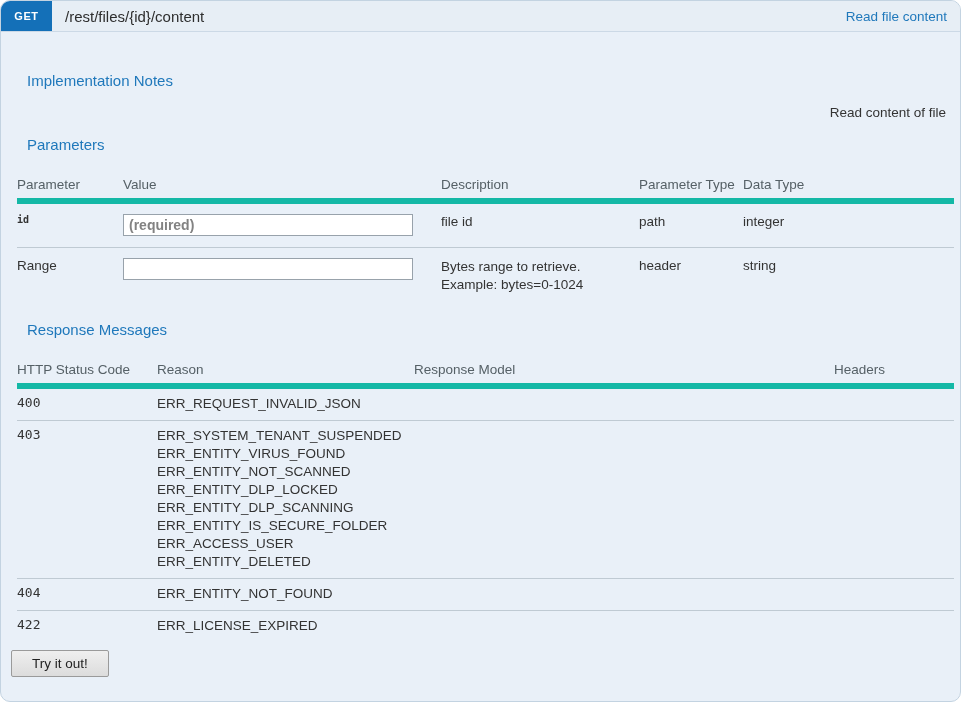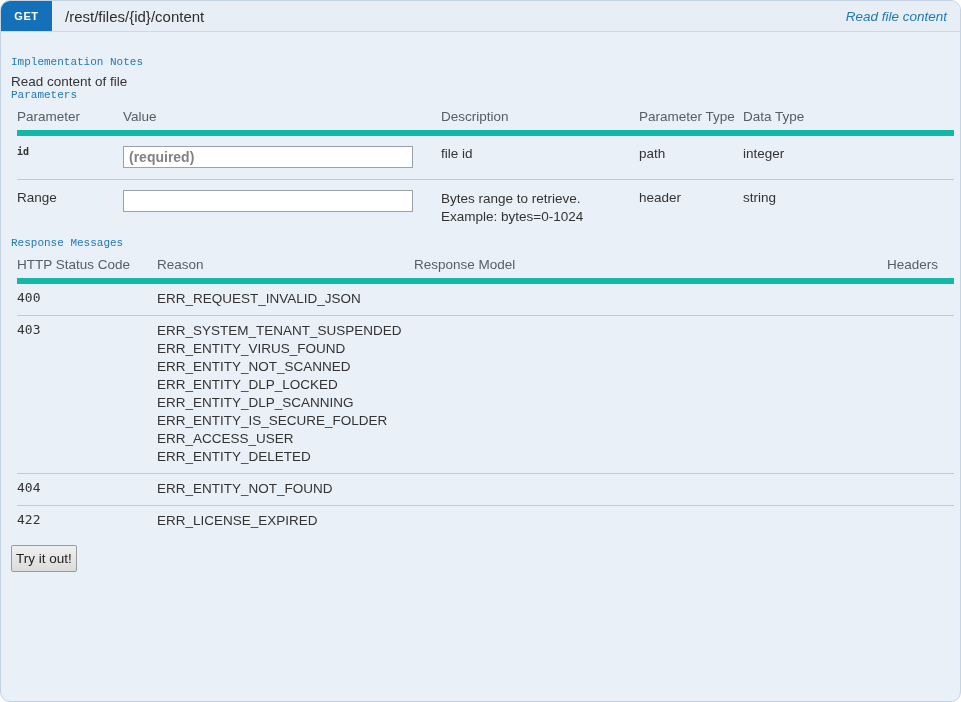--- a/index.html
+++ b/index.html
@@ -16,54 +16,54 @@
   .method-badge {
     width:51px; background:var(--method-badge-bg, #1470b8); color:#ffffff;
     font-size:11px; font-weight:bold; letter-spacing:0.6px;
     display:flex; align-items:center; justify-content:center; cursor:pointer;
   }
   .endpoint-path {
     margin-left:13px; align-self:center; font-size:15px; color:#2e2e2e; cursor:pointer;
   }
   .action-link {
     margin-left:auto; margin-right:13px; align-self:center; font-size:13.5px;
-    color:var(--link-blue, #1f78bb); text-decoration:none; cursor:pointer;font-style:italic;
+    color:var(--link-blue, #1f78bb); text-decoration:none; cursor:pointer;
   }
   .content { padding:24px 14px 0 10px; }
   h2.section-heading {
-    font-size:11px; font-weight:normal; color:var(--heading-blue, #1f78bb); margin:0;font-family:Liberation Mono, monospace;
+    font-size:15px; font-weight:normal; color:var(--heading-blue, #1f78bb); margin:16px;
   }
-  .note-text { font-size:13.5px; color:#333333; margin:6px 0 0 0; }
+  .note-text { font-size:13.5px; color:#333333; margin:6px 0 0 0;text-align:right; }
   .params-heading { margin-top:27px; }
   .resp-heading { margin-top:20px; }
 
   table { border-collapse:collapse; margin-left:6px; width:937px; table-layout:fixed; }
   th {
     text-align:left; font-weight:normal; color:#556066; font-size:13.5px;
     padding:8px 0 6px 0; border-bottom:6px solid #14b8a6;
   }
-  th.headers-col { text-align:right; padding-right:16px; }
+  th.headers-col { text-align:left; padding-right:16px; }
   td { font-size:13.5px; color:#333333; vertical-align:top; }
   .params td { padding:10px 0 11px 0; }
   .responses td { padding:6px 0 7px 0; }
   tbody tr + tr td { border-top:1px solid #bfcad3; }
 
   .pname-required { font-family:"DejaVu Sans Mono", monospace; font-weight:bold; font-size:10px; padding-top:13px; }
   .param-input {
     width:290px; height:22px; box-sizing:border-box; border:1px solid #98a2ab;
     background:#ffffff; font-size:13px; padding:2px 5px; color:#333;
   }
   .param-input::placeholder { color:#828282; font-weight:bold; font-size:14px; opacity:1; }
   .desc-bold { font-weight:normal; }
   .desc-line { line-height:18px; }
   .status-code { font-family:"DejaVu Sans Mono", monospace; font-size:13px; }
   .reason-line { line-height:18px; }
 
   .try-btn {
-    margin:8px 0 0 0; padding:5px 4px; font-size:13.5px; color:#222222;
+    margin:8px 0 0 0; padding:5px 20px; font-size:13.5px; color:#222222;
     font-family:"Liberation Sans", sans-serif;
     background:linear-gradient(#efefef, #dcdcdc); border:1px solid #9a9a9a;
     border-radius:2px; cursor:pointer;
   }
 </style>
 </head>
 <body>
 
 <div class="panel">
 

